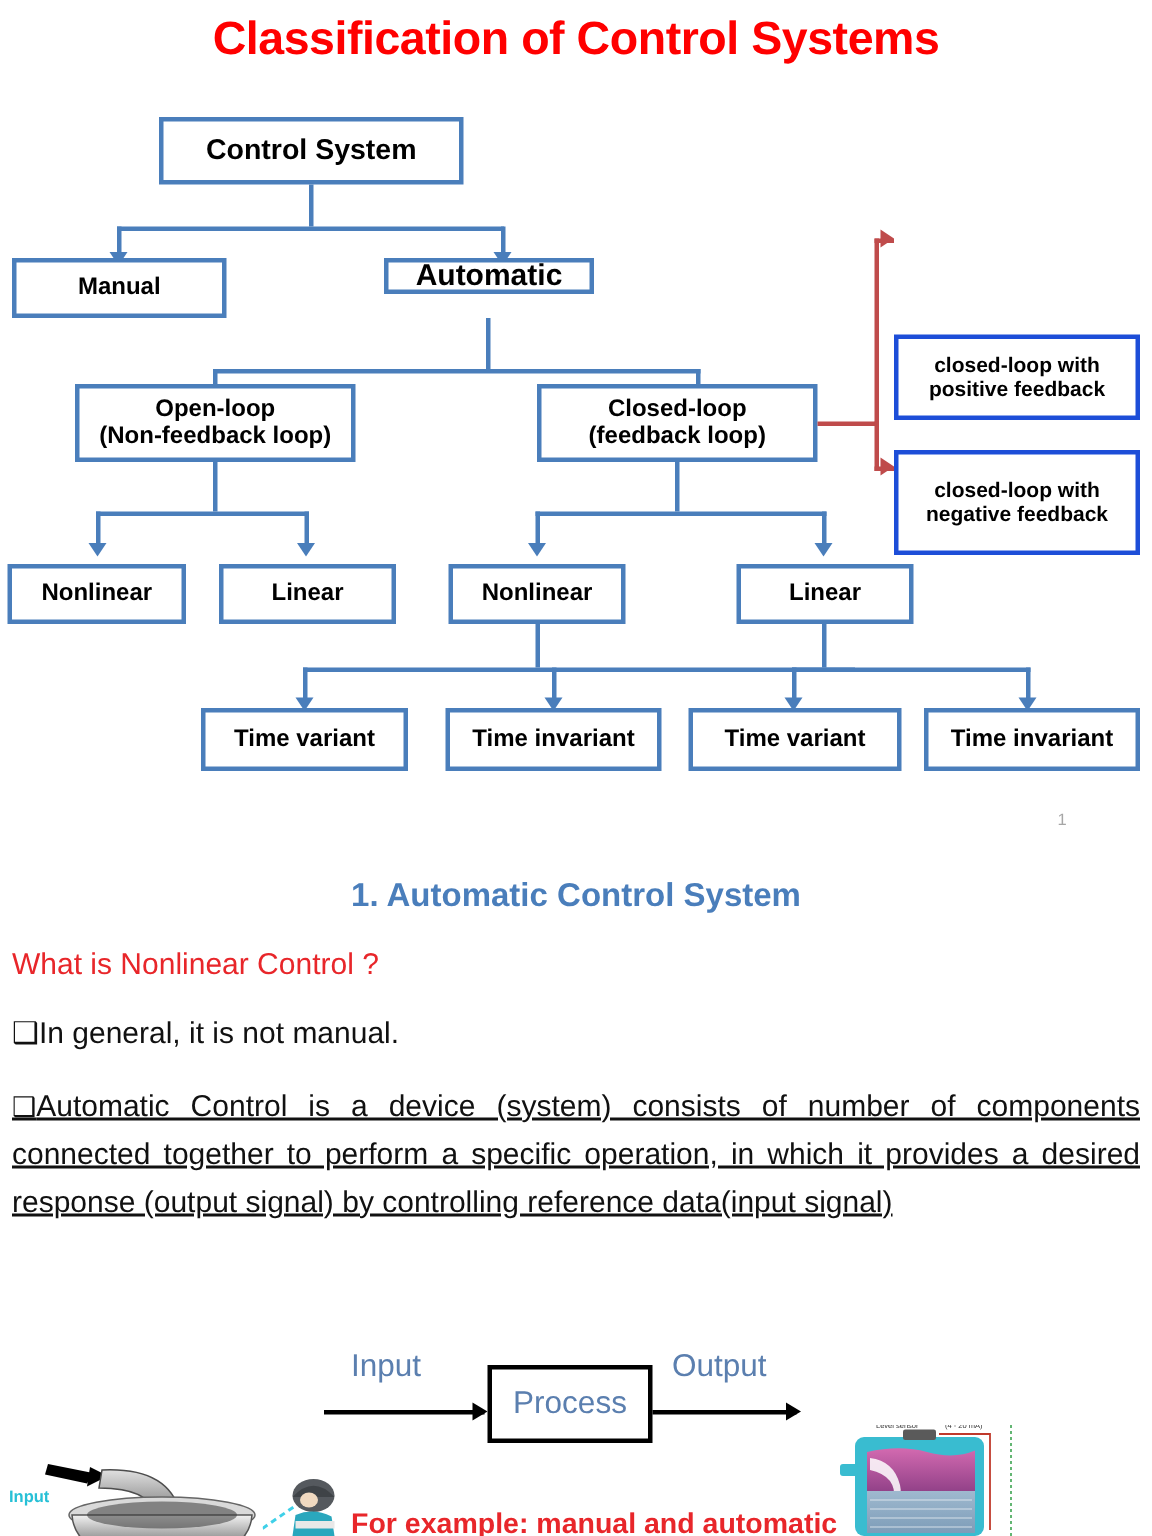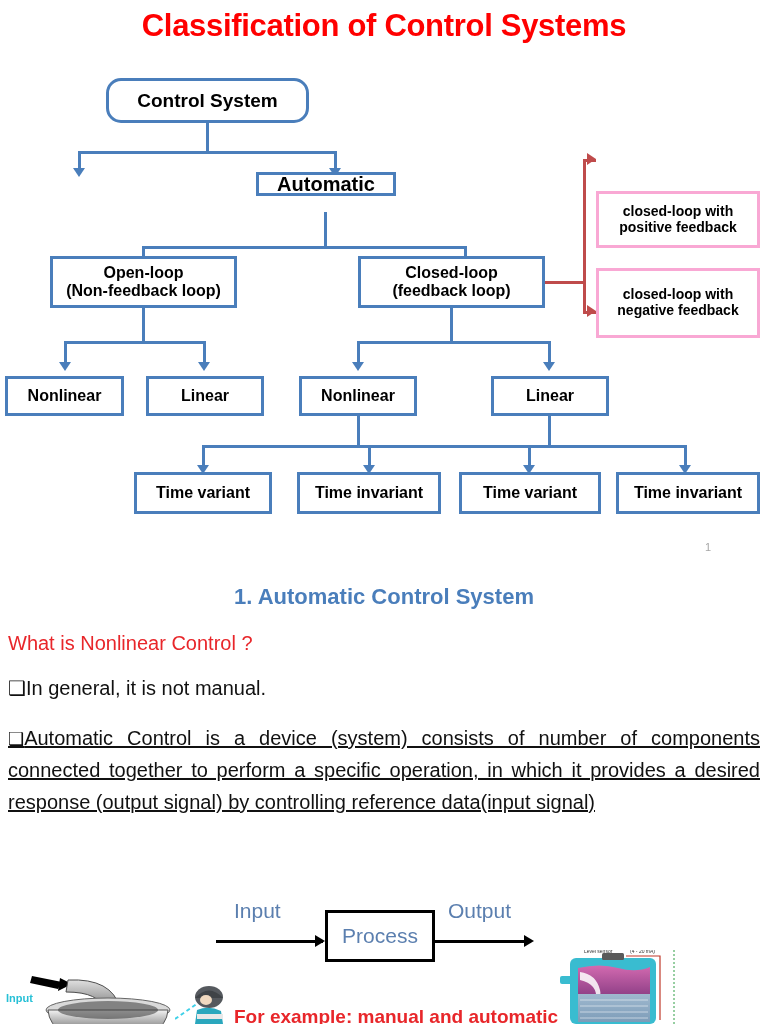--- a/index.html
+++ b/index.html
@@ -44,21 +44,22 @@
     background: #ffffff;
     display: flex;
     align-items: center;
     justify-content: center;
     text-align: center;
     font-weight: bold;
     color: #000000;
     line-height: 1.12;
   }
   .node.red {
-    border: 3px solid #f9a8d4;
+    border: 3px solid #1d4ed8;
+    margin-top: 32px;
   }
   .node .lbl { display: block; width: 100%; }
 
   
   .conn {
     position: absolute;
     background: #4A7EBB;
   }
   .conn.red { background: #BF4B4B; }
   .vline { width: 3px; }
@@ -212,32 +213,35 @@
     white-space: nowrap;
   }
 </style>
 </head>
 <body>
 
 <div class="slide-title">Classification of Control Systems</div>
 
 <div class="diagram">
 
-  <div class="node" style="left:106px; top:18px; width:203px; height:45px; font-size:19px;border-radius:15px;">
+  <div class="node" style="left:106px; top:18px; width:203px; height:45px; font-size:19px;">
     <span class="lbl">Control System</span>
   </div>
 
   <div class="conn vline" style="left:206px; top:63px; height:28px;"></div>
 
   <div class="conn hline" style="left:78px; top:91px; width:258px;"></div>
   <div class="conn vline" style="left:78px; top:91px; height:19px;"></div>
   <div class="arrow-down" style="left:73px; top:108px;"></div>
   <div class="conn vline" style="left:334px; top:91px; height:19px;"></div>
   <div class="arrow-down" style="left:329px; top:108px;"></div>
 
+  <div class="node" style="left:8px; top:112px; width:143px; height:40px; font-size:16px;">
+    <span class="lbl">Manual</span>
+  </div>
 
   <div class="node" style="left:256px; top:112px; width:140px; height:24px; font-size:20px;">
     <span class="lbl">Automatic</span>
   </div>
 
   <div class="conn vline" style="left:324px; top:152px; height:34px;"></div>
   <div class="conn hline" style="left:142px; top:186px; width:325px;"></div>
   <div class="conn vline" style="left:142px; top:186px; height:18px;"></div>
   <div class="arrow-down" style="left:137px; top:202px;"></div>
   <div class="conn vline" style="left:464px; top:186px; height:18px;"></div>

